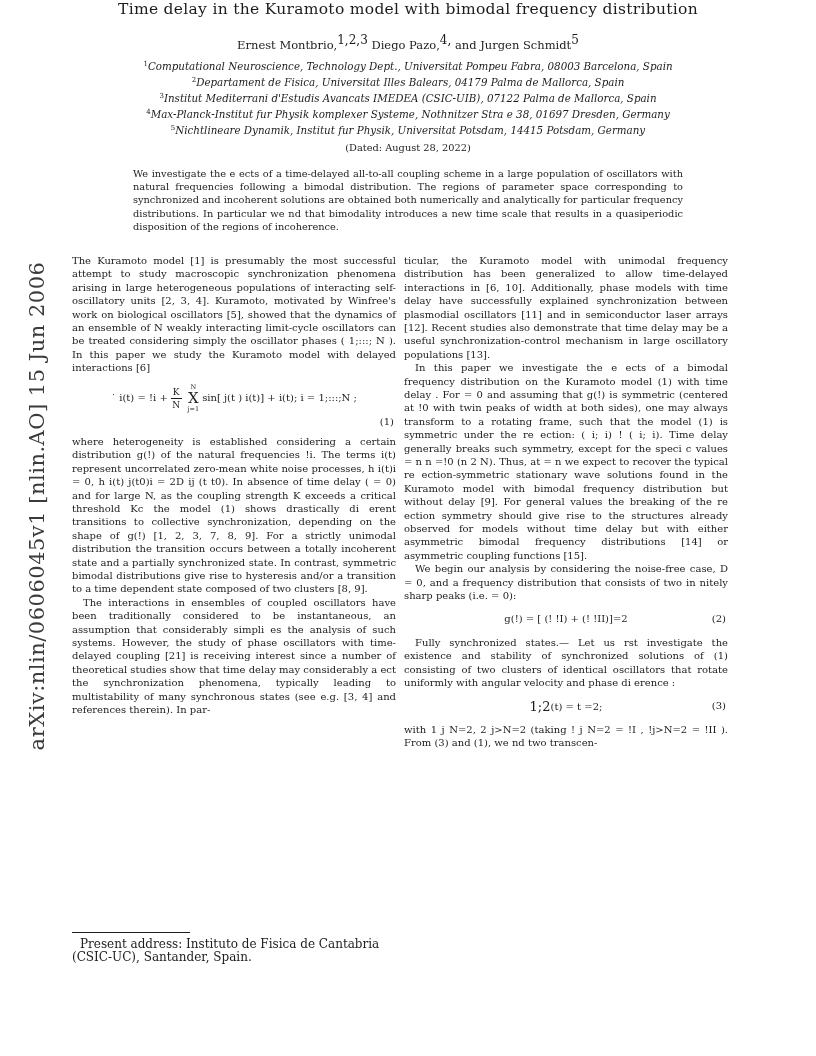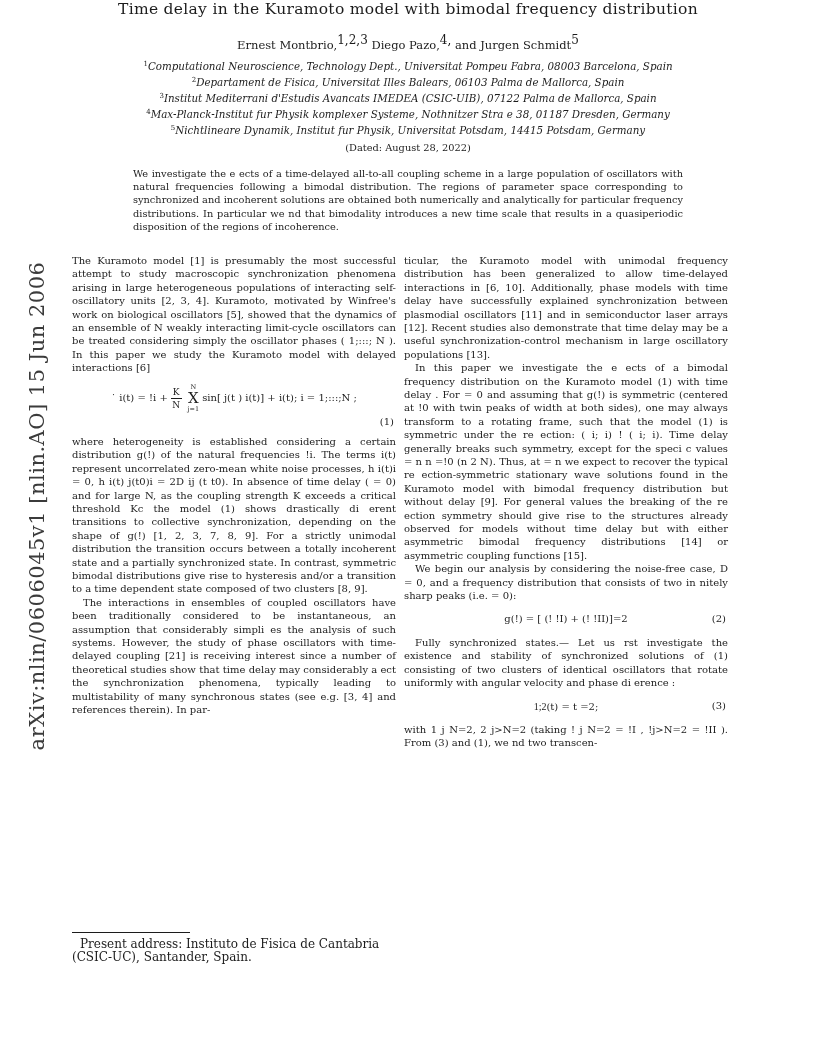--- a/index.html
+++ b/index.html
@@ -41,21 +41,21 @@
     margin:10px 0; font-size:10px; position:relative; }
   .eq-inline .eq-num { position:absolute; right:2px; top:50%; transform:translateY(-50%); }
   .frac { display:inline-flex; flex-direction:column; align-items:center;
     margin:0 3px; font-size:9px; line-height:10px; }
   .frac .num { border-bottom:1px solid #1c1c1c; padding:0 2px 1px 2px; }
   .frac .den { padding-top:1px; }
   .sum { display:inline-flex; flex-direction:column; align-items:center;
     margin:0 3px; line-height:1; }
   .sum .sum-sup, .sum .sum-sub { font-size:6.5px; line-height:7px; }
   .sum .sigma { font-size:15px; line-height:15px; }
-  .eq-sub { font-size:10px; vertical-align:-2px;font-family:Liberation Serif, serif; }
+  .eq-sub { font-size:13px; vertical-align:-2px; }
   
   .footnote-block { position:absolute; left:72px; top:932px; width:324px; }
   .footnote-rule { width:118px; border-top:1px solid #1c1c1c; margin-bottom:5px; }
   .footnote { font-size:12px; line-height:12.6px; text-align:left; }
   .footnote .fn-indent { display:inline-block; width:8px; }
 </style>
 </head>
 <body>
 
 <div class="page">
@@ -64,23 +64,23 @@
 
   <div class="header">
     <div class="title">Time delay in the Kuramoto model with bimodal frequency distribution</div>
     <div class="authors">
       <span><span>Ernest Montbrio,</span><sup>1,2,3</sup></span>
       <span><span> Diego Pazo,</span><sup>4,</sup></span>
       <span><span> and Jurgen Schmidt</span><sup>5</sup></span>
     </div>
     <div class="affiliations">
       <div><sup>1</sup><span>Computational Neuroscience, Technology Dept., Universitat Pompeu Fabra, 08003 Barcelona, Spain</span></div>
-      <div><sup>2</sup><span>Departament de Fisica, Universitat Illes Balears, 06103 Palma de Mallorca, Spain</span></div>
+      <div><sup>2</sup><span>Departament de Fisica, Universitat Illes Balears, 04179 Palma de Mallorca, Spain</span></div>
       <div><sup>3</sup><span>Institut Mediterrani d'Estudis Avancats IMEDEA (CSIC-UIB), 07122 Palma de Mallorca, Spain</span></div>
-      <div><sup>4</sup><span>Max-Planck-Institut fur Physik komplexer Systeme, Nothnitzer Stra e 38, 01187 Dresden, Germany</span></div>
+      <div><sup>4</sup><span>Max-Planck-Institut fur Physik komplexer Systeme, Nothnitzer Stra e 38, 01697 Dresden, Germany</span></div>
       <div><sup>5</sup><span>Nichtlineare Dynamik, Institut fur Physik, Universitat Potsdam, 14415 Potsdam, Germany</span></div>
     </div>
     <div class="date">(Dated: August 28, 2022)</div>
   </div>
 
   <div class="abstract">We investigate the e ects of a time-delayed all-to-all coupling scheme in a large population of oscillators with natural frequencies following a bimodal distribution. The regions of parameter space corresponding to synchronized and incoherent solutions are obtained both numerically and analytically for particular frequency distributions. In particular we  nd that bimodality introduces a new time scale that results in a quasiperiodic disposition of the regions of incoherence.</div>
 
   <div class="columns">
 
     <div class="col">

